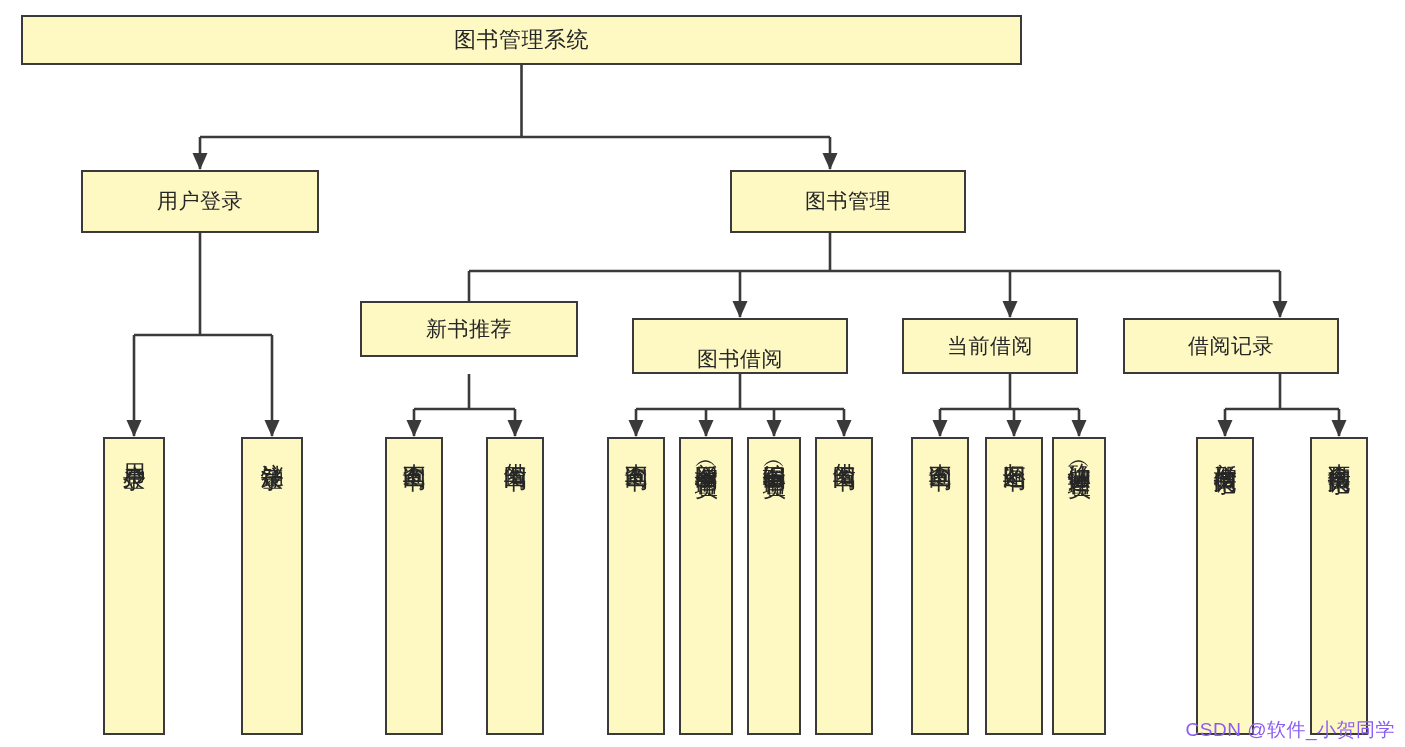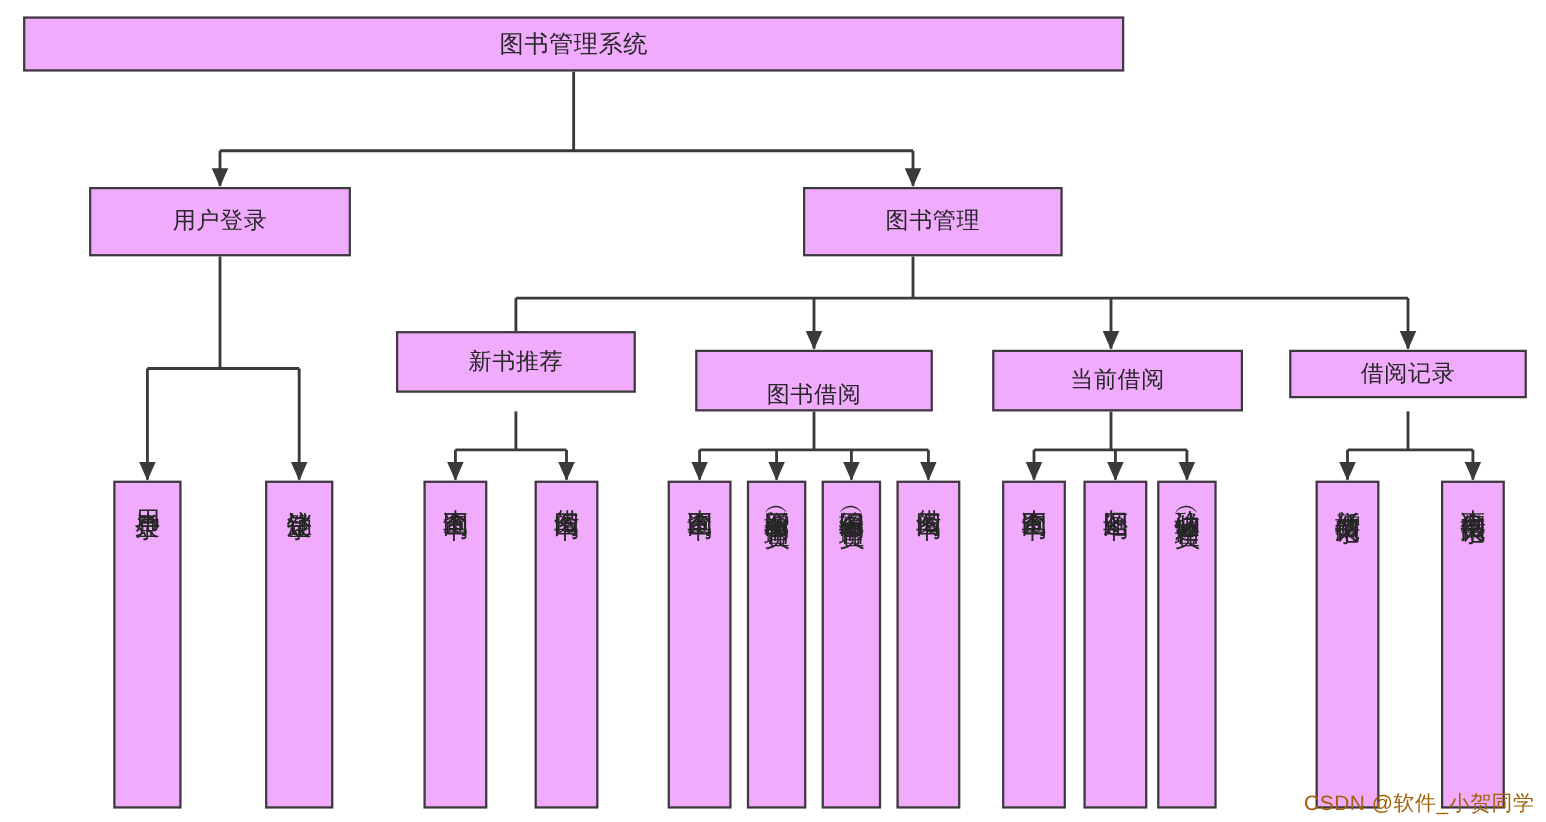--- a/index.html
+++ b/index.html
@@ -10,21 +10,21 @@
     font-family:"Liberation Sans","DejaVu Sans",sans-serif;
     overflow:hidden;
     position:relative;
   }
   #diagram{position:absolute;left:0;top:0;width:1405px;height:747px;}
   svg.edges{position:absolute;left:0;top:0;width:1405px;height:747px;pointer-events:none;}
 
   .node{
     position:absolute;
     box-sizing:border-box;
-    background:#f0abfc;
+    background:#fef9c3;
     border:2.5px solid #3a3a3a;
     display:flex;
     align-items:center;
     justify-content:center;
     color:#262626;
     z-index:2;
   }
   .node .lbl{
     display:block;
     text-align:center;
@@ -50,21 +50,21 @@
     line-height:1.02;
     letter-spacing:2px;
     white-space:nowrap;
   }
 
   .watermark{
     position:absolute;
     right:10px;
     bottom:4px;
     font-size:19px;
-    color:#a16207;
+    color:#8b5cf6;
     letter-spacing:0.5px;
     z-index:5;
     white-space:nowrap;
   }
 </style>
 </head>
 <body>
 
 <div id="diagram">
   <svg class="edges" viewBox="0 0 1405 747">
@@ -130,24 +130,24 @@
       </div>
       <div class="node horiz" style="left: 712px; top: 170px; width: 236px; height: 63px; margin-left: 18px;">
         <span class="lbl">图书管理</span>
       </div>
       <div class="node horiz" style="left: 360px; top: 301px; width: 218px; height: 56px;">
         <span class="lbl">新书推荐</span>
       </div>
       <div class="node horiz" style="left: 632px; top: 318px; width: 216px; height: 56px; align-items: flex-end;">
         <span class="lbl">图书借阅</span>
       </div>
-      <div class="node horiz" style="left: 902px; top: 318px; width: 228px; height: 56px;">
+      <div class="node horiz" style="left: 902px; top: 318px; width: 176px; height: 56px;">
         <span class="lbl">当前借阅</span>
       </div>
-      <div class="node horiz" style="left: 1172px; top: 318px; width: 216px; height: 44px;">
+      <div class="node horiz" style="left: 1123px; top: 318px; width: 216px; height: 56px;">
         <span class="lbl">借阅记录</span>
       </div>
       <div class="node vert" style="left: 103px; top: 437px; width: 62px; height: 298px;">
         <span class="lbl">用户登录</span>
       </div>
       <div class="node vert" style="left: 241px; top: 437px; width: 62px; height: 298px;">
         <span class="lbl">注销登录</span>
       </div>
       <div class="node vert" style="left: 385px; top: 437px; width: 58px; height: 298px;">
         <span class="lbl">查询图书</span>

